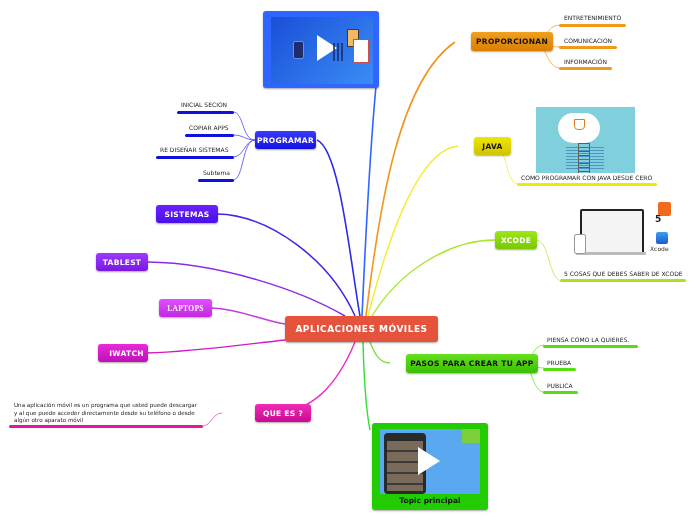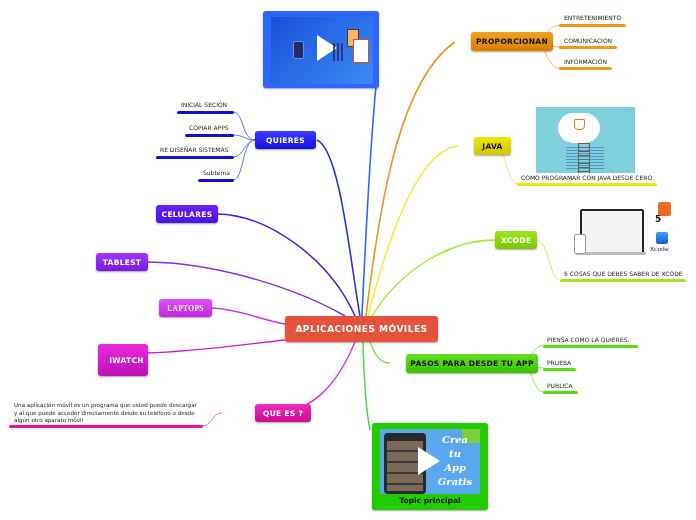--- a/index.html
+++ b/index.html
@@ -70,21 +70,21 @@
   <span>PROPORCIONAN</span>
 </div>
 <div class="leaf" style="left:564px;top:14px;">ENTRETENIMIENTO</div>
 <div class="underline" style="left:559px;top:24px;width:67px;background:#f09a1a;"></div>
 <div class="leaf" style="left:564px;top:37px;">COMUNICACION</div>
 <div class="underline" style="left:559px;top:46px;width:58px;background:#f09a1a;"></div>
 <div class="leaf" style="left:564px;top:58px;">INFORMACIÓN</div>
 <div class="underline" style="left:559px;top:67px;width:53px;background:#f09a1a;"></div>
 
 <div class="node light" style="left:255px;top:131px;width:61px;height:18px;background:linear-gradient(#3a3aff,#1414e0);">
-  <span>QUIERES</span>
+  <span>PROGRAMAR</span>
 </div>
 <div class="leaf" style="left:181px;top:101px;">INICIAL SECION</div>
 <div class="underline" style="left:177px;top:111px;width:57px;background:#1010dd;"></div>
 <div class="leaf" style="left:189px;top:124px;">COPIAR APPS</div>
 <div class="underline" style="left:185px;top:134px;width:49px;background:#1010dd;"></div>
 <div class="leaf" style="left:160px;top:146px;">RE DISEÑAR SISTEMAS</div>
 <div class="underline" style="left:156px;top:156px;width:78px;background:#1010dd;"></div>
 <div class="leaf" style="left:203px;top:169px;">Subtema</div>
 <div class="underline" style="left:198px;top:179px;width:36px;background:#1010dd;"></div>
 
@@ -109,37 +109,37 @@
   <div style="position:absolute;left:4px;top:34px;width:10px;height:18px;background:#fff;border:1px solid #999;border-radius:2px;"></div>
   <div style="position:absolute;left:88px;top:2px;width:13px;height:14px;background:#f26a1b;border-radius:2px;"></div>
   <div style="position:absolute;left:85px;top:14px;font-size:9px;font-weight:bold;color:#222;">5</div>
   <div style="position:absolute;left:86px;top:32px;width:12px;height:12px;background:linear-gradient(#3aa0f0,#1a5ad0);border-radius:2px;"></div>
   <div style="position:absolute;left:80px;top:45px;font-size:6px;color:#333;">Xcode</div>
 </div>
 <div class="leaf" style="left:564px;top:270px;">5 COSAS QUE DEBES SABER DE XCODE</div>
 <div class="underline" style="left:560px;top:279px;width:126px;background:#a6e41e;"></div>
 
 <div class="node light" style="left:156px;top:205px;width:62px;height:18px;background:linear-gradient(#6a22ff,#4a10e8);">
-  <span>CELULARES</span>
+  <span>SISTEMAS</span>
 </div>
 
 <div class="node light" style="left:96px;top:253px;width:52px;height:18px;background:linear-gradient(#9a3aff,#7a18e0);text-align:center;">
   <span>TABLEST</span>
 </div>
 
 <div class="node light" style="left:159px;top:299px;width:53px;height:18px;background:linear-gradient(#e050ff,#c228e0);font-family:Liberation Serif, serif;">
   <span>LAPTOPS</span>
 </div>
 
-<div class="node light" style="left:98px;top:344px;width:50px;height:32px;background:linear-gradient(#e82ad8,#c010b8);padding-left:7px;">
+<div class="node light" style="left:98px;top:344px;width:50px;height:18px;background:linear-gradient(#e82ad8,#c010b8);padding-left:7px;">
   <span>IWATCH</span>
 </div>
 
 <div class="node dark" style="left:390px;top:354px;width:132px;height:19px;background:linear-gradient(#66e020,#38c000);">
-  <span>PASOS PARA DESDE TU APP</span>
+  <span>PASOS PARA CREAR TU APP</span>
 </div>
 <div class="leaf" style="left:547px;top:336px;">PIENSA COMO LA QUIERES.</div>
 <div class="underline" style="left:543px;top:345px;width:95px;background:#55dd10;"></div>
 <div class="leaf" style="left:547px;top:359px;">PRUEBA</div>
 <div class="underline" style="left:543px;top:368px;width:33px;background:#55dd10;"></div>
 <div class="leaf" style="left:547px;top:382px;">PUBLICA</div>
 <div class="underline" style="left:543px;top:391px;width:35px;background:#55dd10;"></div>
 
 <div class="node light" style="left:222px;top:404px;width:56px;height:18px;background:linear-gradient(#f02cb8,#cc0a90);margin-left:33px;">
   <span>QUE ES ?</span>
@@ -147,20 +147,15 @@
 <div class="leaf-text" style="left:14px;top:402px;width:184px;">Una aplicación móvil es un programa que usted puede descargar y al que puede acceder directamente desde su teléfono o desde algún otro aparato móvil</div>
 <div class="underline" style="left:9px;top:425px;width:194px;background:#e8149e;"></div>
 
 <div class="imgbox" style="left:372px;top:423px;width:116px;height:87px;background:#22cc00;border-radius:3px;box-shadow:0 1px 2px rgba(0,0,0,0.35);">
   <div style="position:absolute;left:8px;top:6px;width:100px;height:65px;background:#5aa8f0;">
     <div style="position:absolute;left:4px;top:4px;width:42px;height:61px;background:#2a2a2a;border-radius:4px;">
       <div style="position:absolute;left:3px;top:8px;width:36px;height:50px;background:repeating-linear-gradient(180deg,#7a6a5a 0 9px,#3a3a3a 9px 11px);"></div>
     </div>
     <div style="position:absolute;left:38px;top:18px;width:0;height:0;border-top:14px solid transparent;border-bottom:14px solid transparent;border-left:22px solid #ffffff;"></div>
     <div style="position:absolute;left:82px;top:0;width:18px;height:14px;background:#7ccf3a;"></div>
-    <div style="position:absolute;left:55px;top:4px;width:40px;font-size:10px;font-style:italic;font-weight:bold;color:#ffffff;line-height:14px;text-align:center;font-family:'DejaVu Serif', serif;">
-      <div>Crea tu</div>
-      <div>App</div>
-      <div>Gratis</div>
-    </div>
   </div>
   <div style="position:absolute;left:0;top:73px;width:116px;text-align:center;font-size:7.5px;font-weight:bold;color:#111;">Topic principal</div>
 </div>
 
 </body></html>

